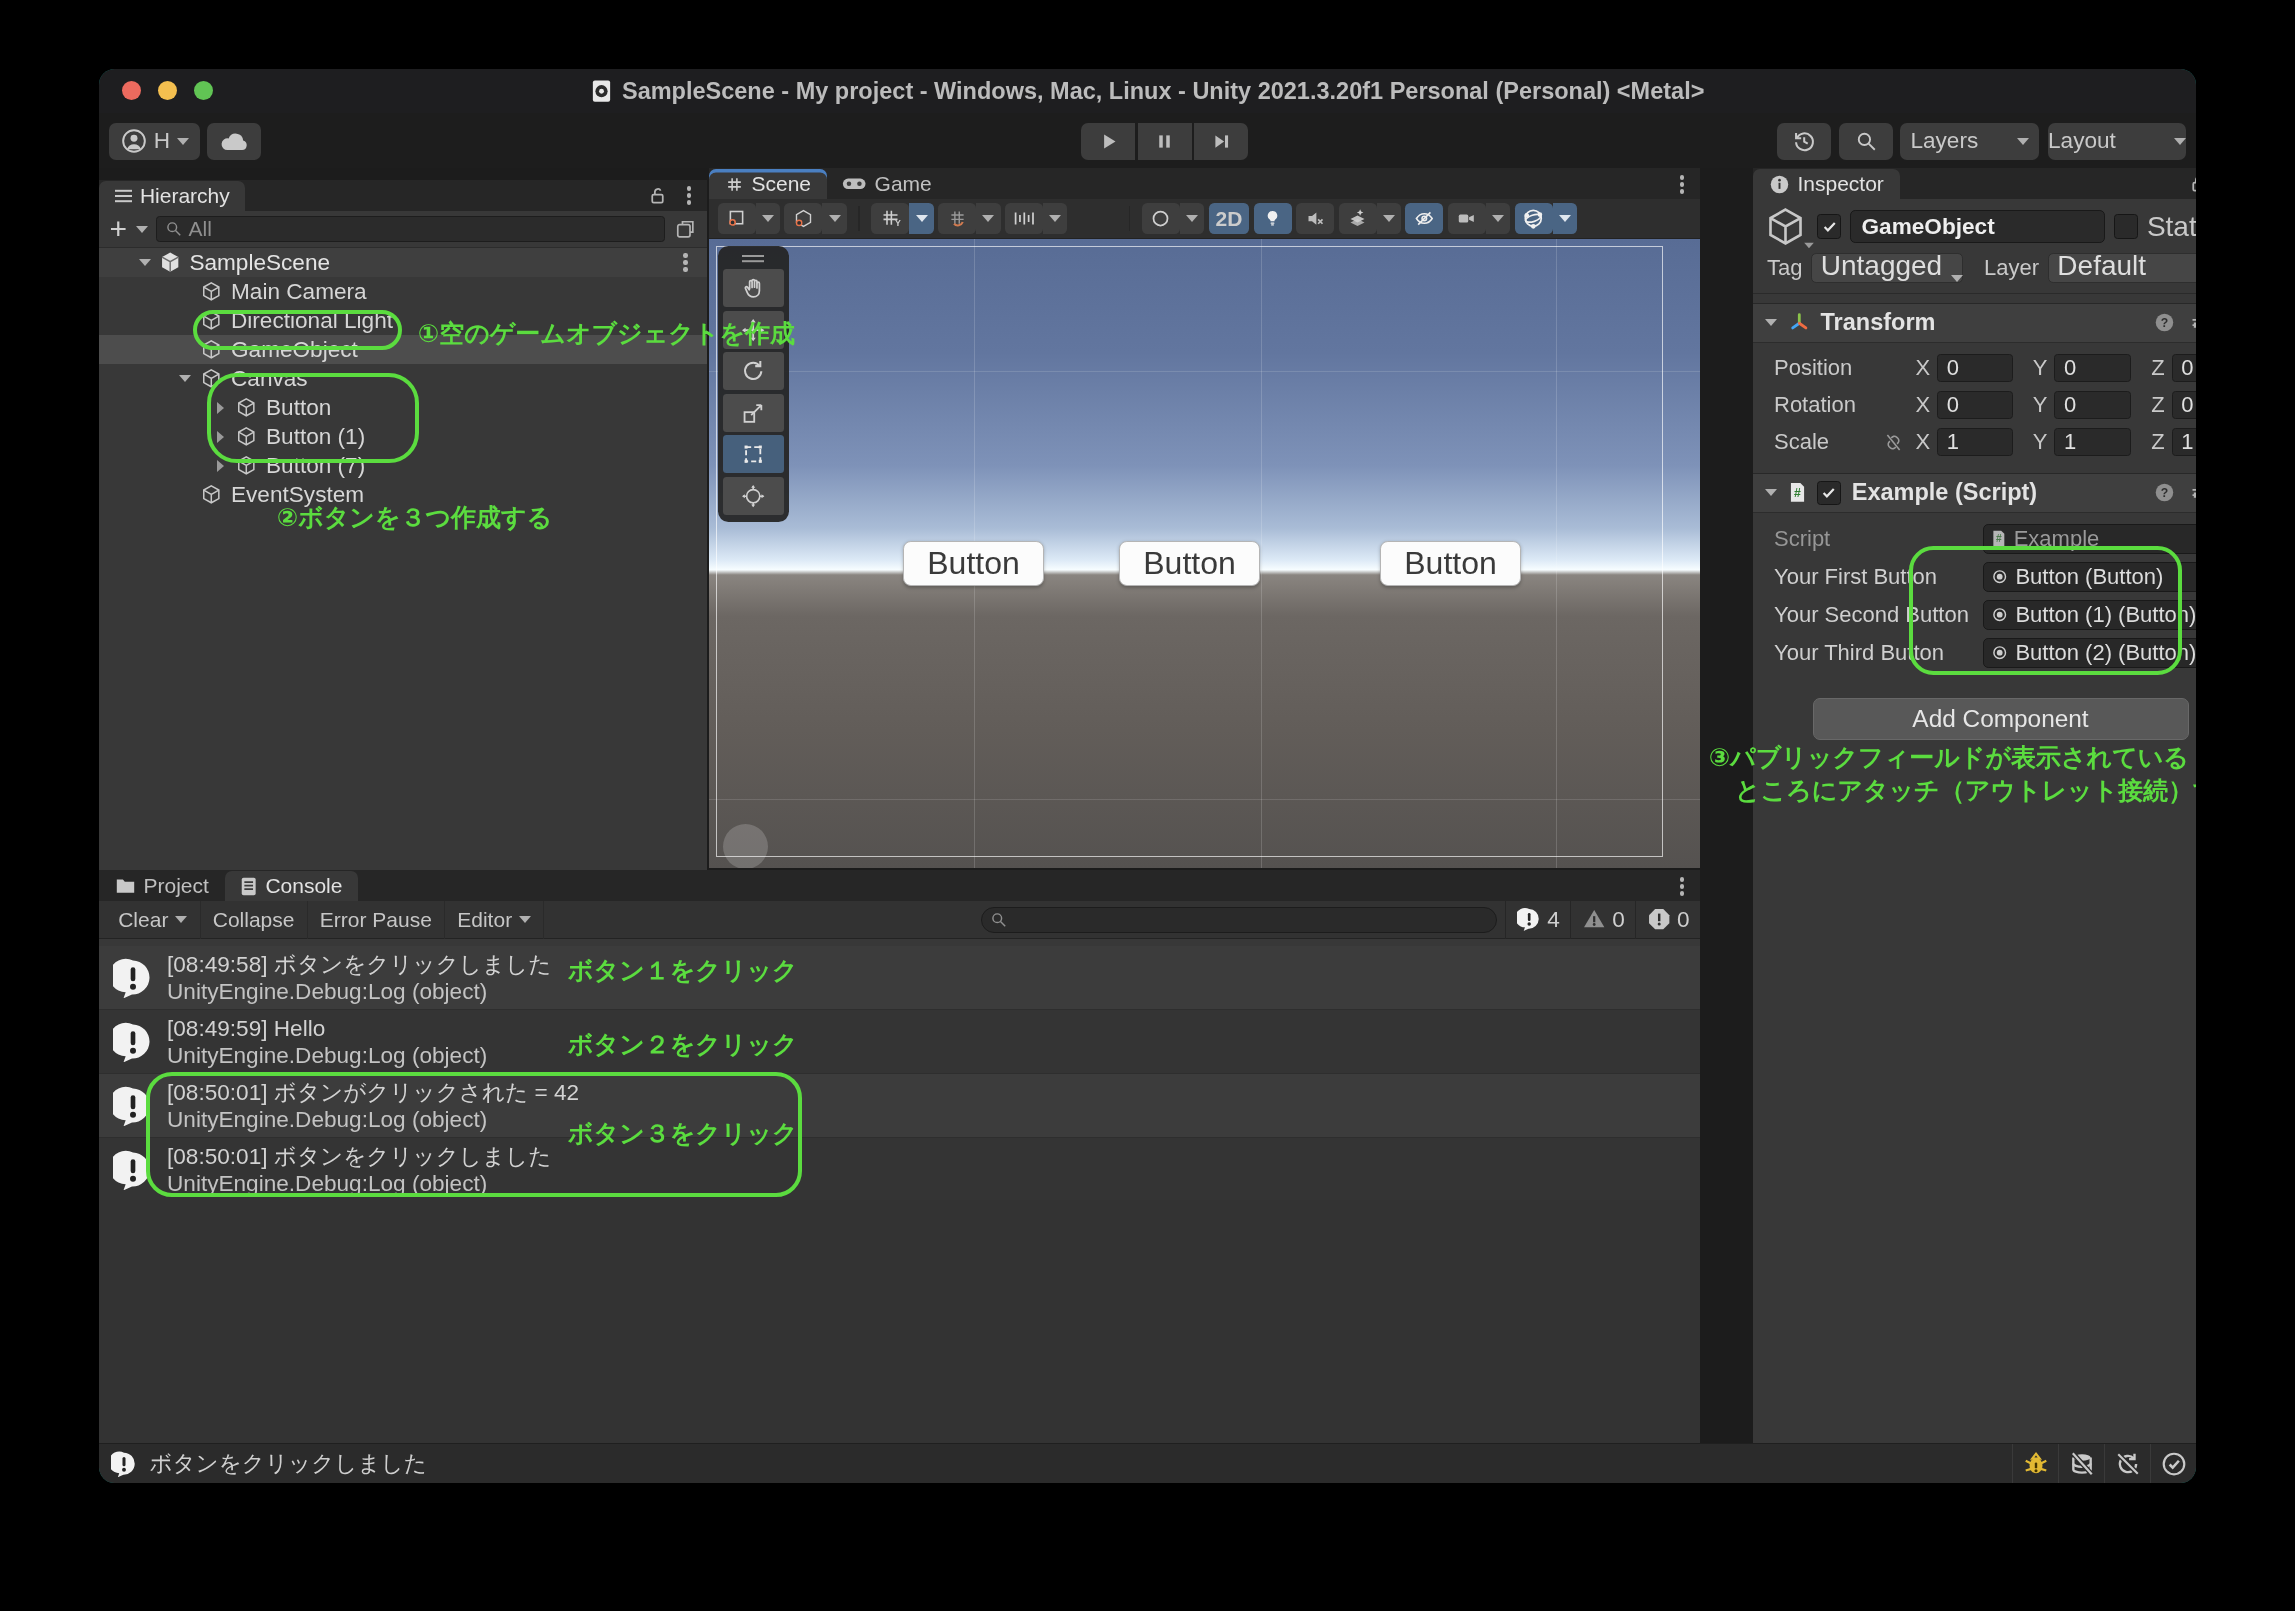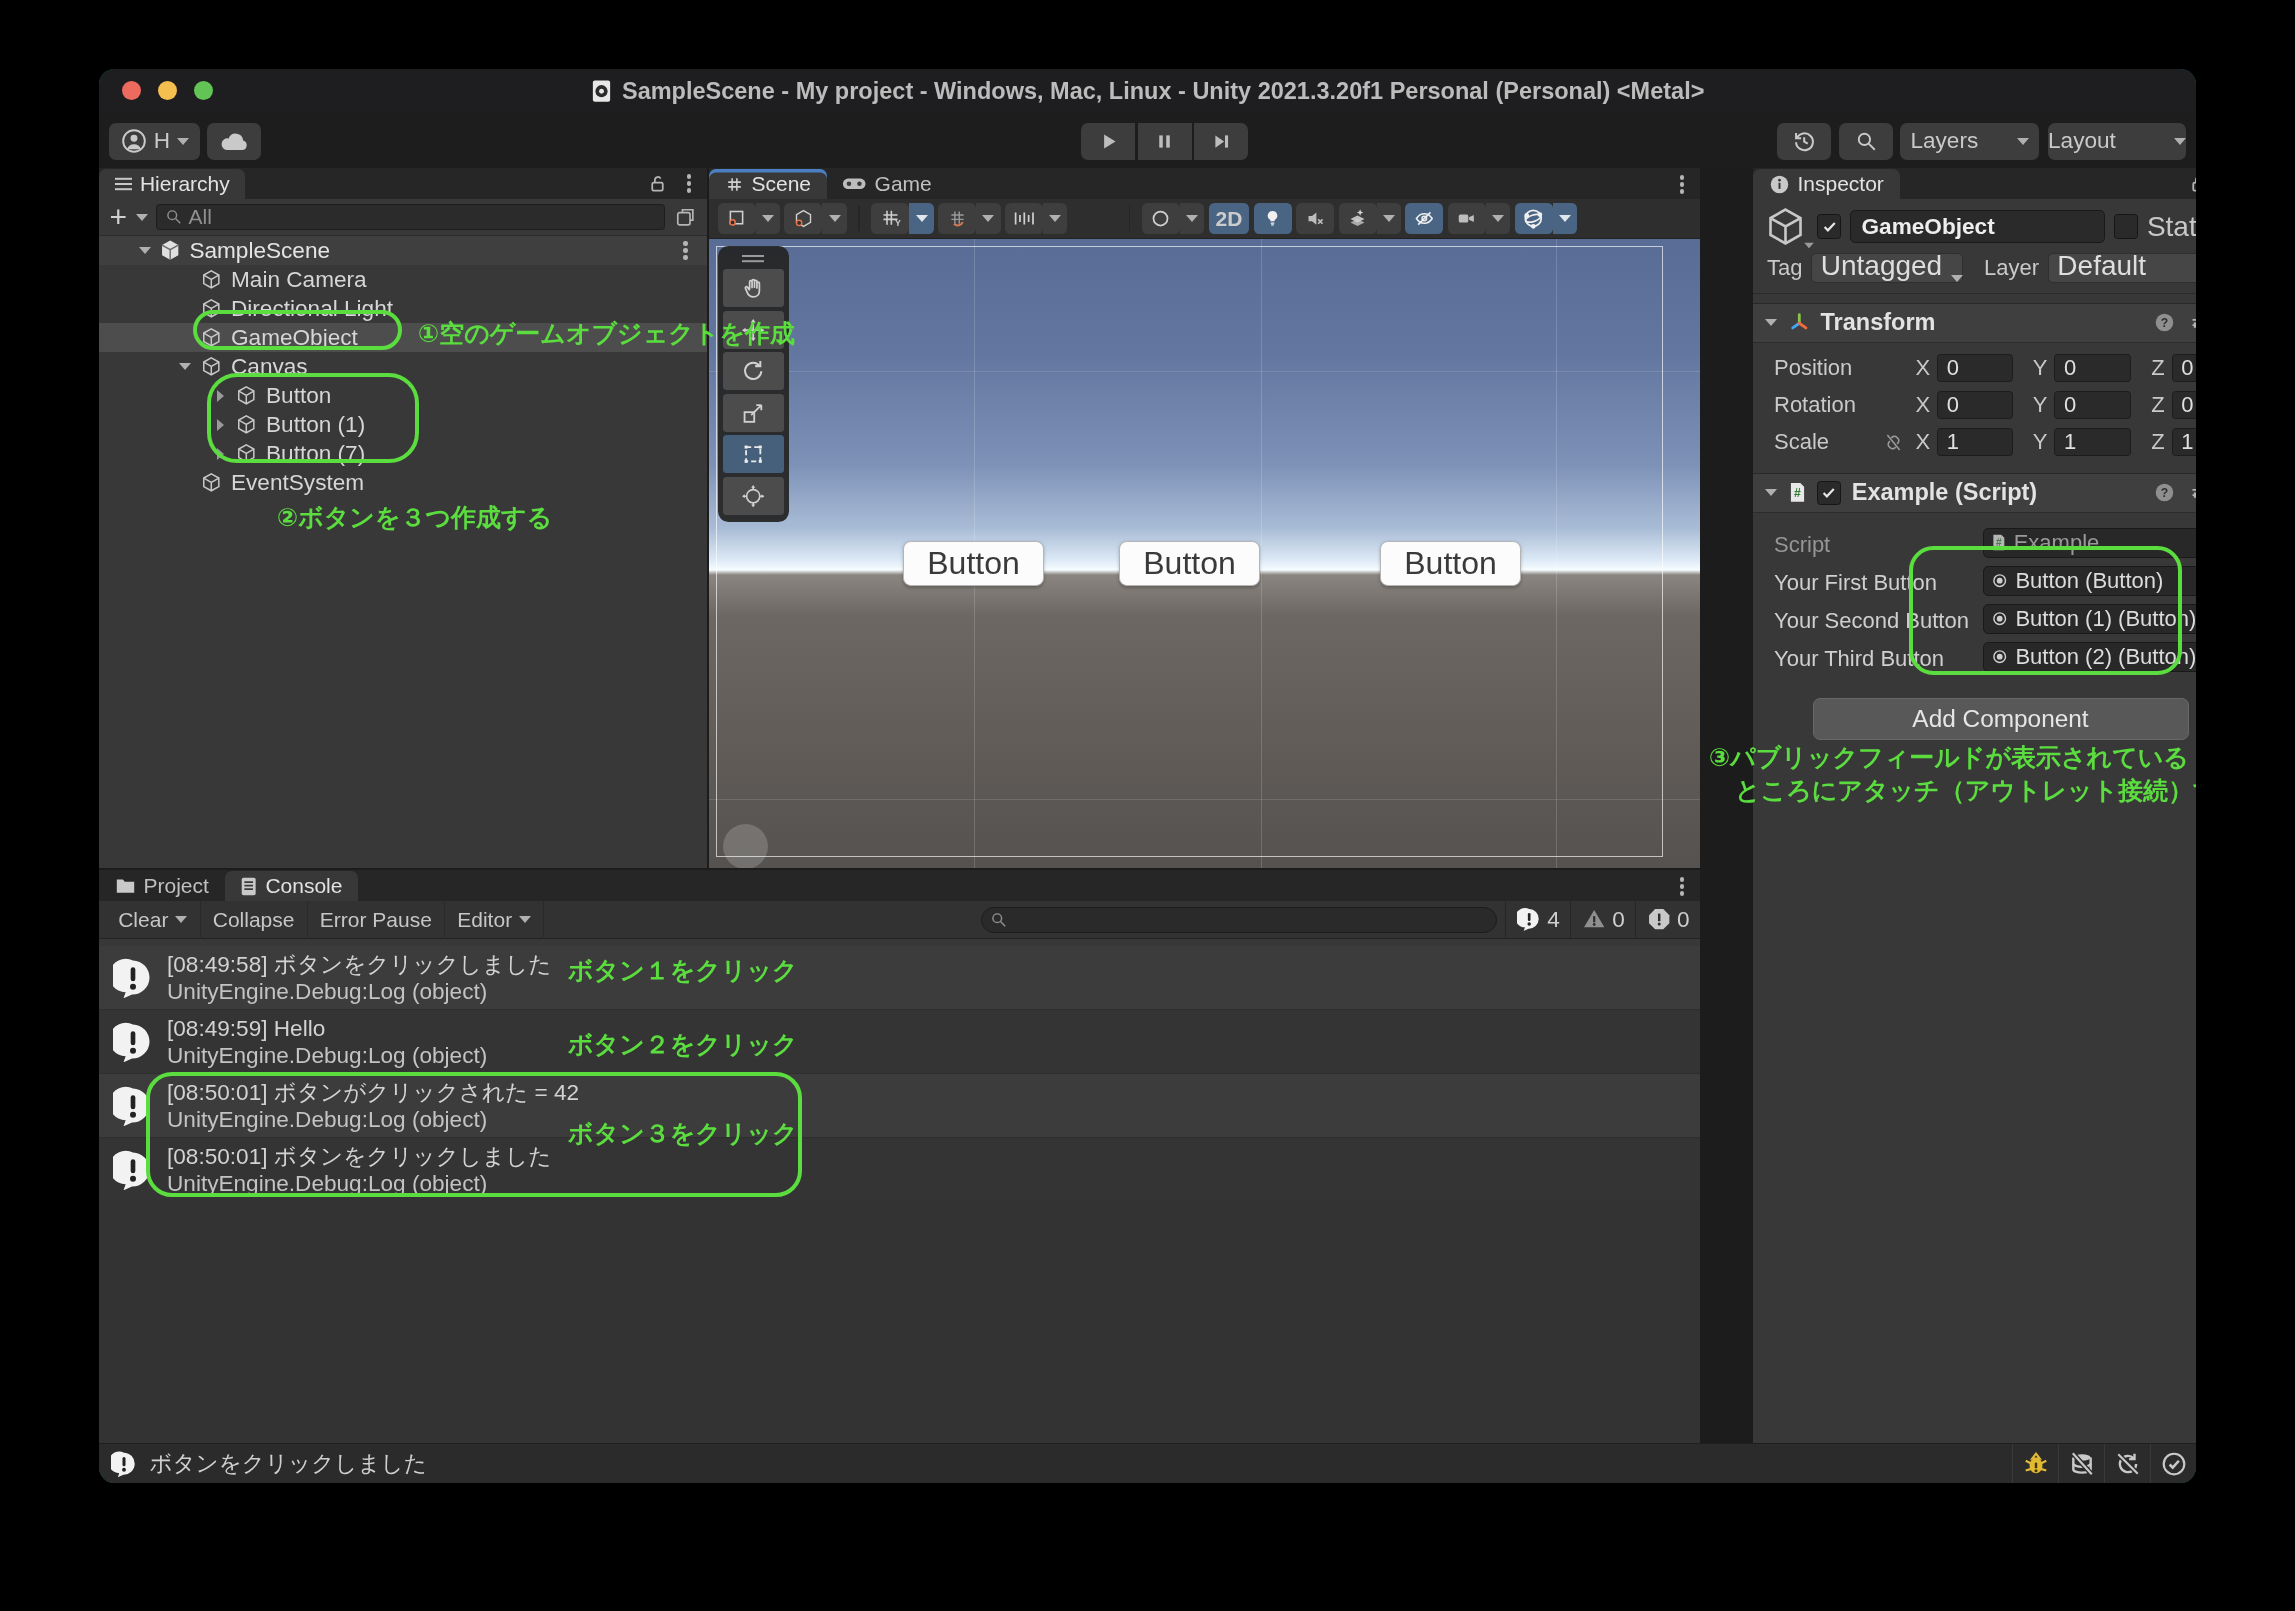--- a/index.html
+++ b/index.html
@@ -17,21 +17,21 @@
   
   .main-toolbar { position:absolute; top:44px; left:0; right:0; height:56px; background:#1d1d1d; }
   .tb-btn { position:absolute; top:9.6px; height:37px; background:#3d3d3d; border-radius:7px; display:flex; align-items:center; justify-content:center; gap:7px; color:#c9c9c9; font-size:22.6px; }
   .play-cluster { position:absolute; left:982px; top:9.6px; display:flex; gap:2.6px; }
   .play-cluster .pbtn { width:54px; height:37px; background:#3d3d3d; display:flex; align-items:center; justify-content:center; }
   .pbtn.first{border-radius:7px 0 0 7px;} .pbtn.last{border-radius:0 7px 7px 0;}
 
   
   .workspace { position:absolute; top:99px; left:0; right:0; height:1275px; background:#1c1c1c; }
   .panel { position:absolute; background:#383838; overflow:hidden; }
-  #hierarchy { left:0; top:0; width:608px; height:700px; }
+  #hierarchy { left:0; top:12px; width:608px; height:700px; }
   #scene { left:610px; top:0; width:991px; height:700px; }
   #inspector { left:1654px; top:0; width:495px; height:1275px; }
   #console { left:0; top:702px; width:1601px; height:573px; }
 
   .tabbar { height:31px; background:#262626; display:flex; align-items:flex-end; position:relative; }
   .tab { height:30px; display:flex; align-items:center; gap:7.8px; padding:0 15.7px; color:#c0c0c0; font-size:21px; border-radius:7px 7px 0 0; }
   .tab.active { background:#383838; color:#e2e2e2; }
   .tab.blue-top { box-shadow: inset 0 3.5px 0 #4a7fc1; }
   .tab-right { margin-left:auto; display:flex; align-items:center; gap:15.7px; padding:0 12.2px 5.2px 0; }
 
@@ -78,21 +78,21 @@
   .checkbox { width:24.4px; height:24.4px; background:#2a2a2a; border:0.9px solid #161616; border-radius:3.5px; display:flex; align-items:center; justify-content:center; flex-shrink:0; }
   .name-field { flex:1; height:33px; background:#2a2a2a; border:0.9px solid #191919; border-radius:5.2px; display:flex; align-items:center; padding:0 10.4px; color:#eee; font-size:22.6px; font-weight:700; }
   .dropdown { height:30px; background:#464646; border:0.9px solid #2e2e2e; border-radius:5.2px; display:flex; align-items:flex-end; justify-content:space-between; gap:8.7px; padding:0 8.7px; color:#dedede; font-size:28px; }
   .comp-header { height:40px; background:#3f3f3f; border-top:1.7px solid #282828; border-bottom:0.9px solid #2c2c2c; display:flex; align-items:center; gap:10.4px; padding:0 12.2px; color:#e3e3e3; font-weight:700; font-size:23.5px; }
   .comp-right { margin-left:auto; display:flex; align-items:center; gap:14px; }
   .t-row { display:flex; align-items:center; height:37px; padding-left:21px; font-size:22px; color:#c9c9c9; }
   .t-label { width:103px; flex-shrink:0; }
   .t-link { width:35px; display:flex; justify-content:center; }
   .axis { width:21px; margin-right:7px; text-align:right; }
   .num-input { width:80px; height:28px; background:#2a2a2a; border:0.9px solid #1c1c1c; border-radius:3.5px; color:#e0e0e0; font-size:22px; display:flex; align-items:center; padding-left:8.7px; margin-right:14px; }
-  .f-row { display:flex; align-items:flex-end; height:38px; padding-left:21px; padding-right:7px; font-size:22px; color:#cfcfcf; }
+  .f-row { display:flex; align-items:center; height:38px; padding-left:21px; padding-right:7px; font-size:22px; color:#cfcfcf; }
   .f-label { width:209px; flex-shrink:0; white-space:nowrap; overflow:hidden; }
   .f-label.dim { color:#969696; }
   .obj-field { flex:1; height:30px; background:#282828; border:0.9px solid #191919; border-radius:5.2px; display:flex; align-items:center; gap:7px; padding:0 7px; color:#dcdcdc; min-width:0; }
   .obj-field .val { white-space:nowrap; overflow:hidden; }
   .obj-field .picker { margin-left:auto; display:flex; }
   .obj-field.dim { color:#9a9a9a; }
   .add-btn { margin:26px auto 0; width:376px; height:42px; background:#585858; border:0.9px solid #686868; border-radius:7px; color:#e6e6e6; font-size:24.4px; display:flex; align-items:center; justify-content:center; }
 
   
   .c-toolbar { position:absolute; top:31px; left:0; right:0; height:38px; background:#323232; border-bottom:1.7px solid #232323; display:flex; align-items:center; padding:0 0 0 7px; font-size:21px; color:#c6c6c6; }

